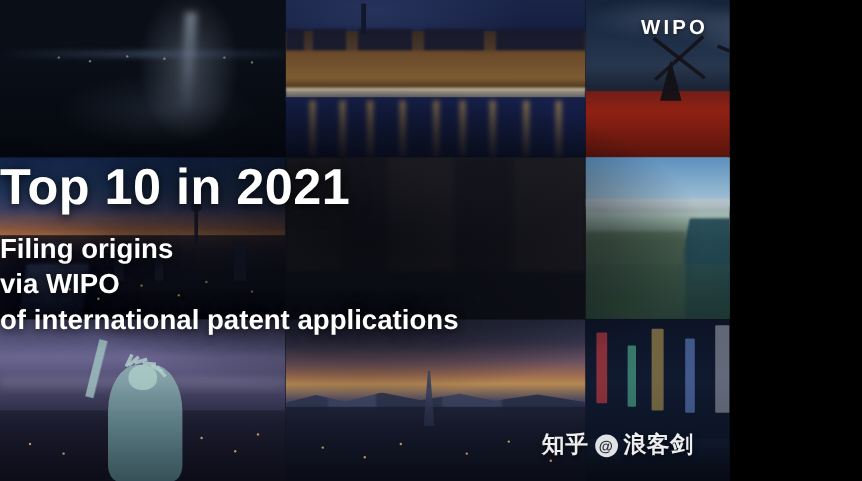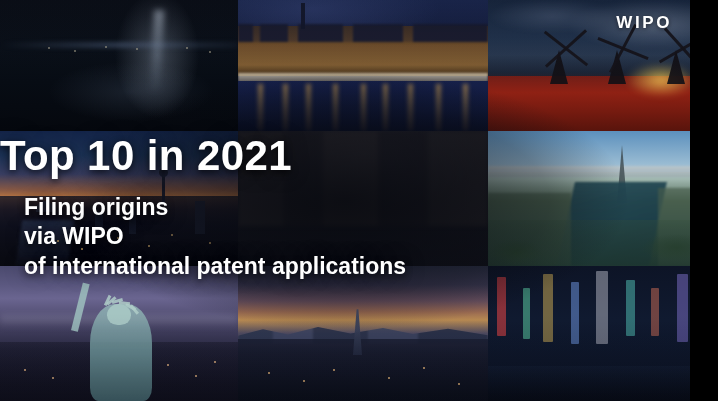--- a/index.html
+++ b/index.html
@@ -2,21 +2,21 @@
 <html><head>
 <meta charset="utf-8">
 <style>
   html, body {
     margin: 0;
     padding: 0;
     background: #000;
   }
   #stage {
     position: relative;
-    width: 690px;
+    width: 608px;
     height: 401px;
     overflow: hidden;
     background: #05070d;
     font-family: "Liberation Sans", sans-serif;
   }
 
   
   #grid {
     position: absolute;
     inset: 0;
@@ -332,21 +332,20 @@
     font-weight: bold;
     letter-spacing: .4px;
     line-height: 1.06;
     margin: 0;
   }
   #subtitle {
     margin: 14px 0 0 0;
     font-size: 23px;
     font-weight: bold;
     line-height: 1.30;
-    padding-left: 24px;
   }
   #subtitle .ln { display: block; }
 
   
   #watermark {
     position: absolute;
     right: 30px; bottom: 20px;
     display: flex;
     align-items: center;
     gap: 5px;
@@ -524,14 +523,19 @@
 
   <div id="text-block">
     <h1 id="title">Top 10 in 2021</h1>
     <div id="subtitle">
       <span class="ln">Filing origins</span>
       <span class="ln">via WIPO</span>
       <span class="ln">of international patent applications</span>
     </div>
   </div>
 
+  <div id="watermark">
+    <span>知乎</span>
+    <span class="wm-at">@</span>
+    <span>浪客剑</span>
+  </div>
 
 </div>
 
 </body></html>

